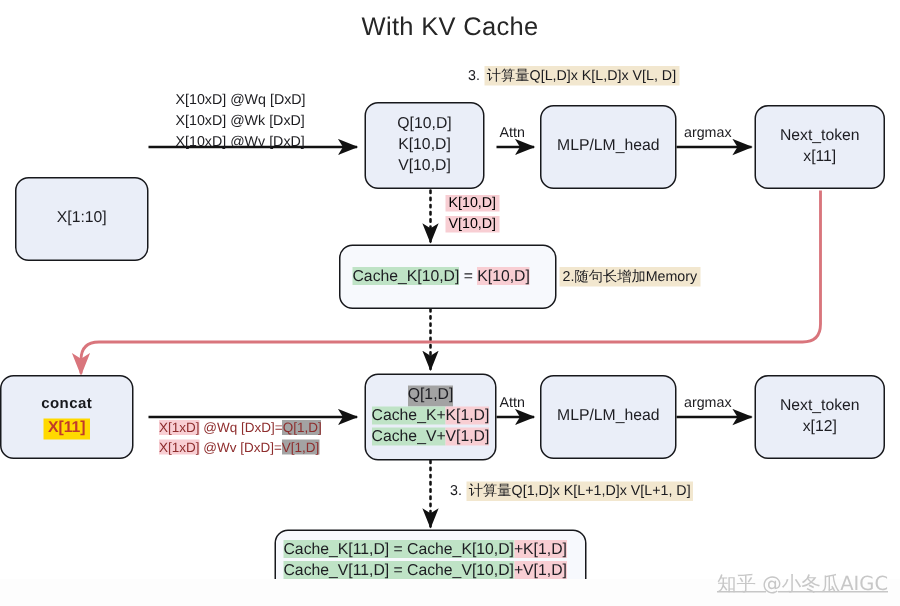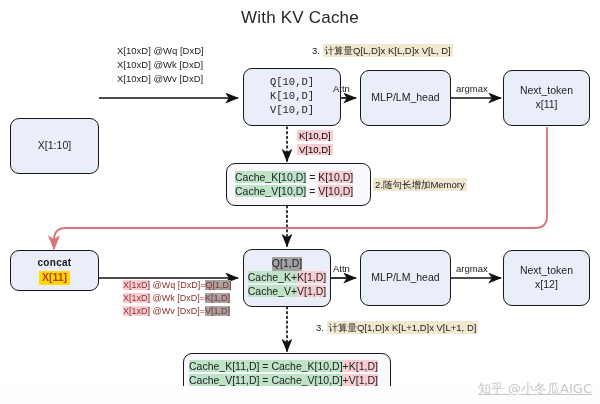--- a/index.html
+++ b/index.html
@@ -23,21 +23,21 @@
     background:#eaeef8;
     display:flex;flex-direction:column;align-items:center;justify-content:center;
     font-size:10.5px;color:#1d1d22;line-height:1.32;text-align:center;
   }
   .box.white{background:#f7f9fd;}
 
   .box .ln{white-space:nowrap;}
 
   
   .elabel{position:absolute;font-size:9.5px;color:#1c1c20;white-space:nowrap;line-height:1.45;}
-  .elabel.sm{font-size:9px;margin-left:17px;}
+  .elabel.sm{font-size:9px;}
 
   
   .hl-green{background:#bfe3c6;}
   .hl-pink{background:#f8ced3;}
   .hl-lav{background:#a3a3a3;}
   .hl-yellow{background:#ffd900;}
   .hl-cream{background:#f2e7cf;}
 
   .red{color:#c0392b;}
   .maroon{color:#8e2d2d;}
@@ -96,31 +96,31 @@
 
     <line x1="287" y1="307" x2="287" y2="351" stroke="#111111" stroke-width="1.7" stroke-dasharray="1.6,3.2" stroke-linecap="round" marker-end="url(#ahd)"></line>
   </svg>
 
   <div class="title">With KV Cache</div>
 
   <div class="box" style="left:10px;top:70px;width:89px;height:56px;margin-top:48px;">
     <div class="ln">X[1:10]</div>
   </div>
 
-  <div class="elabel" style="left:117px;top:44px;">
+  <div class="elabel" style="left:117px;top:60px;">
     <div>X[10xD] @Wq [DxD]</div>
     <div>X[10xD] @Wk [DxD]</div>
     <div>X[10xD] @Wv [DxD]</div>
   </div>
 
   <div class="ann" style="left:312px;top:44px;">
     <span>3. </span><span class="chip hl-cream">计算量Q[L,D]x K[L,D]x V[L, D]</span>
   </div>
 
-  <div class="box" style="left:243px;top:68px;width:98px;height:58px;font-family:Liberation Mono, monospace;">
+  <div class="box" style="left:243px;top:68px;width:80px;height:58px;">
     <div class="ln">Q[10,D]</div>
     <div class="ln">K[10,D]</div>
     <div class="ln">V[10,D]</div>
   </div>
 
   <div class="elabel" style="left:333px;top:82px;">Attn</div>
 
   <div class="box" style="left:360px;top:70px;width:91px;height:56px;">
     <div class="ln">MLP/LM_head</div>
   </div>
@@ -134,41 +134,35 @@
 
   <div class="kvlbl" style="left:297px;top:129px;">
     <div><span class="hl-pink">K[10,D]</span></div>
     <div><span class="hl-pink">V[10,D]</span></div>
   </div>
 
   <div class="box white" style="left:226px;top:163px;width:145px;height:43px;align-items:flex-start;padding-left:8px;">
     <div class="ln">
       <span class="hl-green">Cache_K[10,D]</span><span> = </span><span class="hl-pink">K[10,D]</span>
     </div>
-    <div class="ln">
-      <span class="hl-green">Cache_V[10,D]</span><span> = </span><span class="hl-pink">V[10,D]</span>
-    </div>
   </div>
 
   <div class="ann" style="left:373px;top:178px;">
     <span class="chip hl-cream">2.随句长增加Memory</span>
   </div>
 
-  <div class="box" style="left:10px;top:250px;width:89px;height:41px;text-align:right;">
+  <div class="box" style="left:0;top:250px;width:89px;height:56px;text-align:right;">
     <div class="concat-t">concat</div>
     <div class="concat-v hl-yellow red">X[11]</div>
   </div>
 
 
   <div class="elabel sm maroon" style="left:106px;top:279px;">
     <div>
       <span class="hl-pink">X[1xD]</span><span> @Wq [DxD]=</span><span class="hl-lav">Q[1,D]</span>
-    </div>
-    <div>
-      <span class="hl-pink">X[1xD]</span><span> @Wk [DxD]=</span><span class="hl-lav">K[1,D]</span>
     </div>
     <div>
       <span class="hl-pink">X[1xD]</span><span> @Wv [DxD]=</span><span class="hl-lav">V[1,D]</span>
     </div>
   </div>
 
   <div class="box" style="left:243px;top:249px;width:88px;height:58px;">
     <div class="ln hl-lav">Q[1,D]</div>
     <div class="ln"><span class="hl-green">Cache_K+</span><span class="hl-pink">K[1,D]</span></div>
     <div class="ln"><span class="hl-green">Cache_V+</span><span class="hl-pink">V[1,D]</span></div>
@@ -180,21 +174,21 @@
     <div class="ln">MLP/LM_head</div>
   </div>
 
   <div class="elabel" style="left:456px;top:262px;">argmax</div>
 
   <div class="box" style="left:503px;top:250px;width:87px;height:56px;">
     <div class="ln">Next_token</div>
     <div class="ln">x[12]</div>
   </div>
 
-  <div class="ann" style="left:316px;top:321px;">
+  <div class="ann" style="left:300px;top:321px;">
     <span>3. </span><span class="chip hl-cream">计算量Q[1,D]x K[L+1,D]x V[L+1, D]</span>
   </div>
 
   <div class="box white" style="left:183px;top:353px;width:208px;height:42px;align-items:flex-start;padding-left:5px;">
     <div class="ln">
       <span class="hl-green">Cache_K[11,D] = Cache_K[10,D]</span><span class="hl-pink">+K[1,D]</span>
     </div>
     <div class="ln">
       <span class="hl-green">Cache_V[11,D] = Cache_V[10,D]</span><span class="hl-pink">+V[1,D]</span>
     </div>

